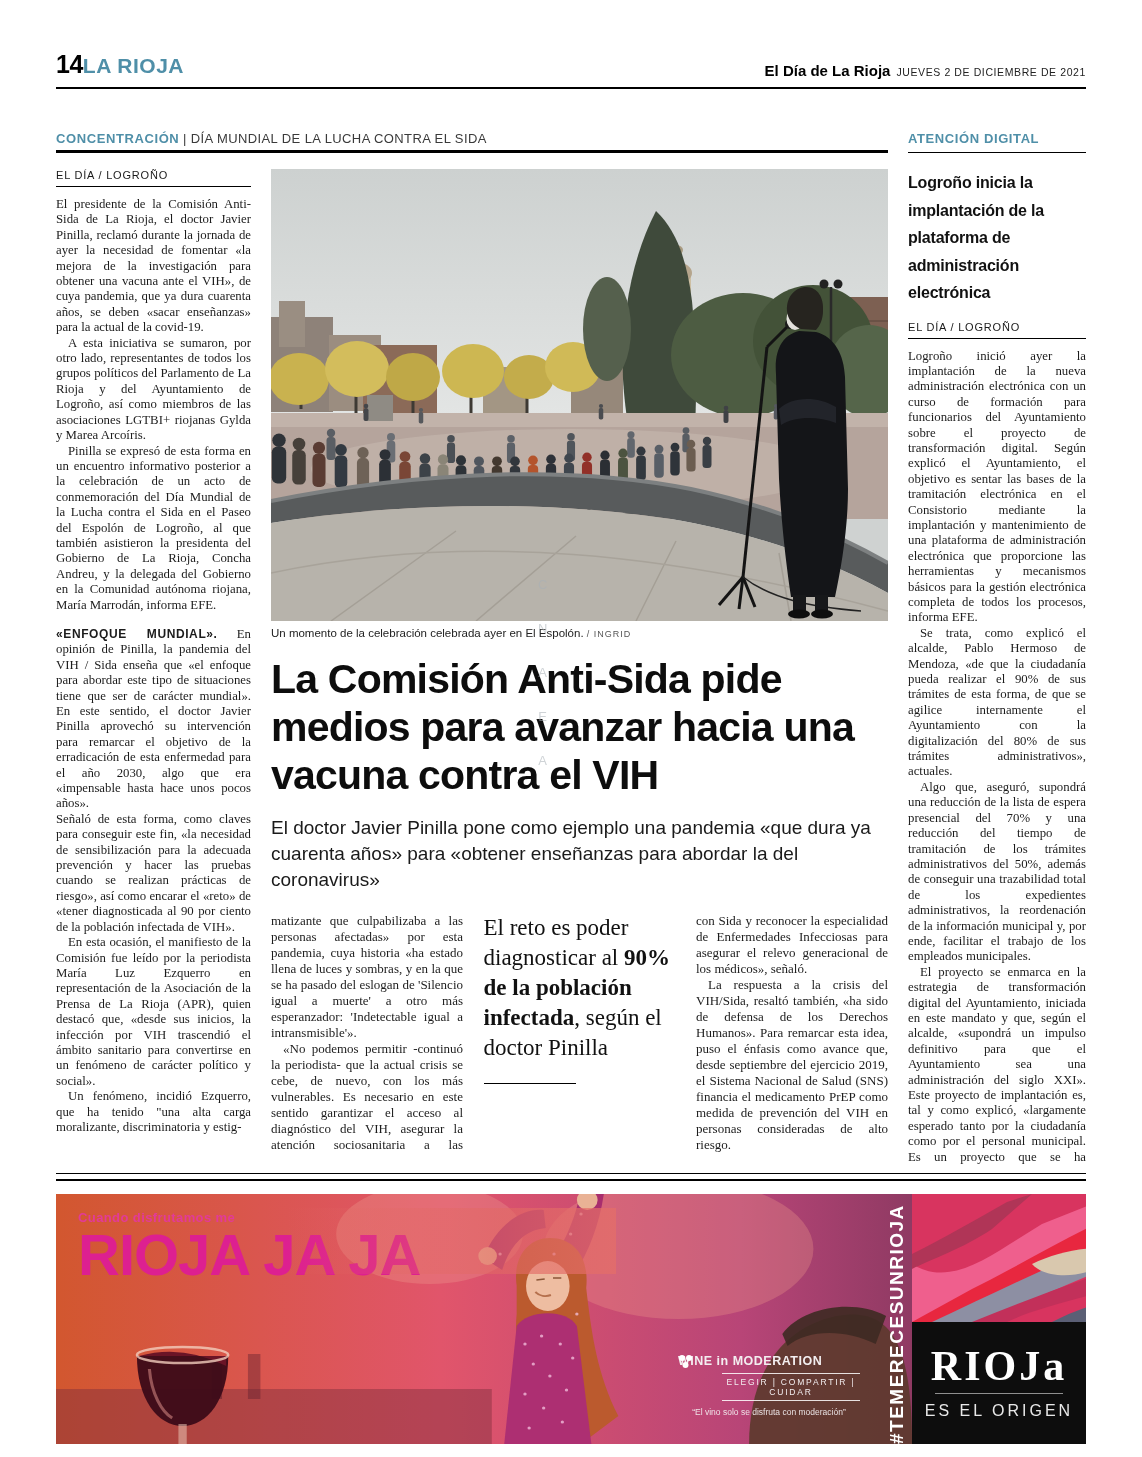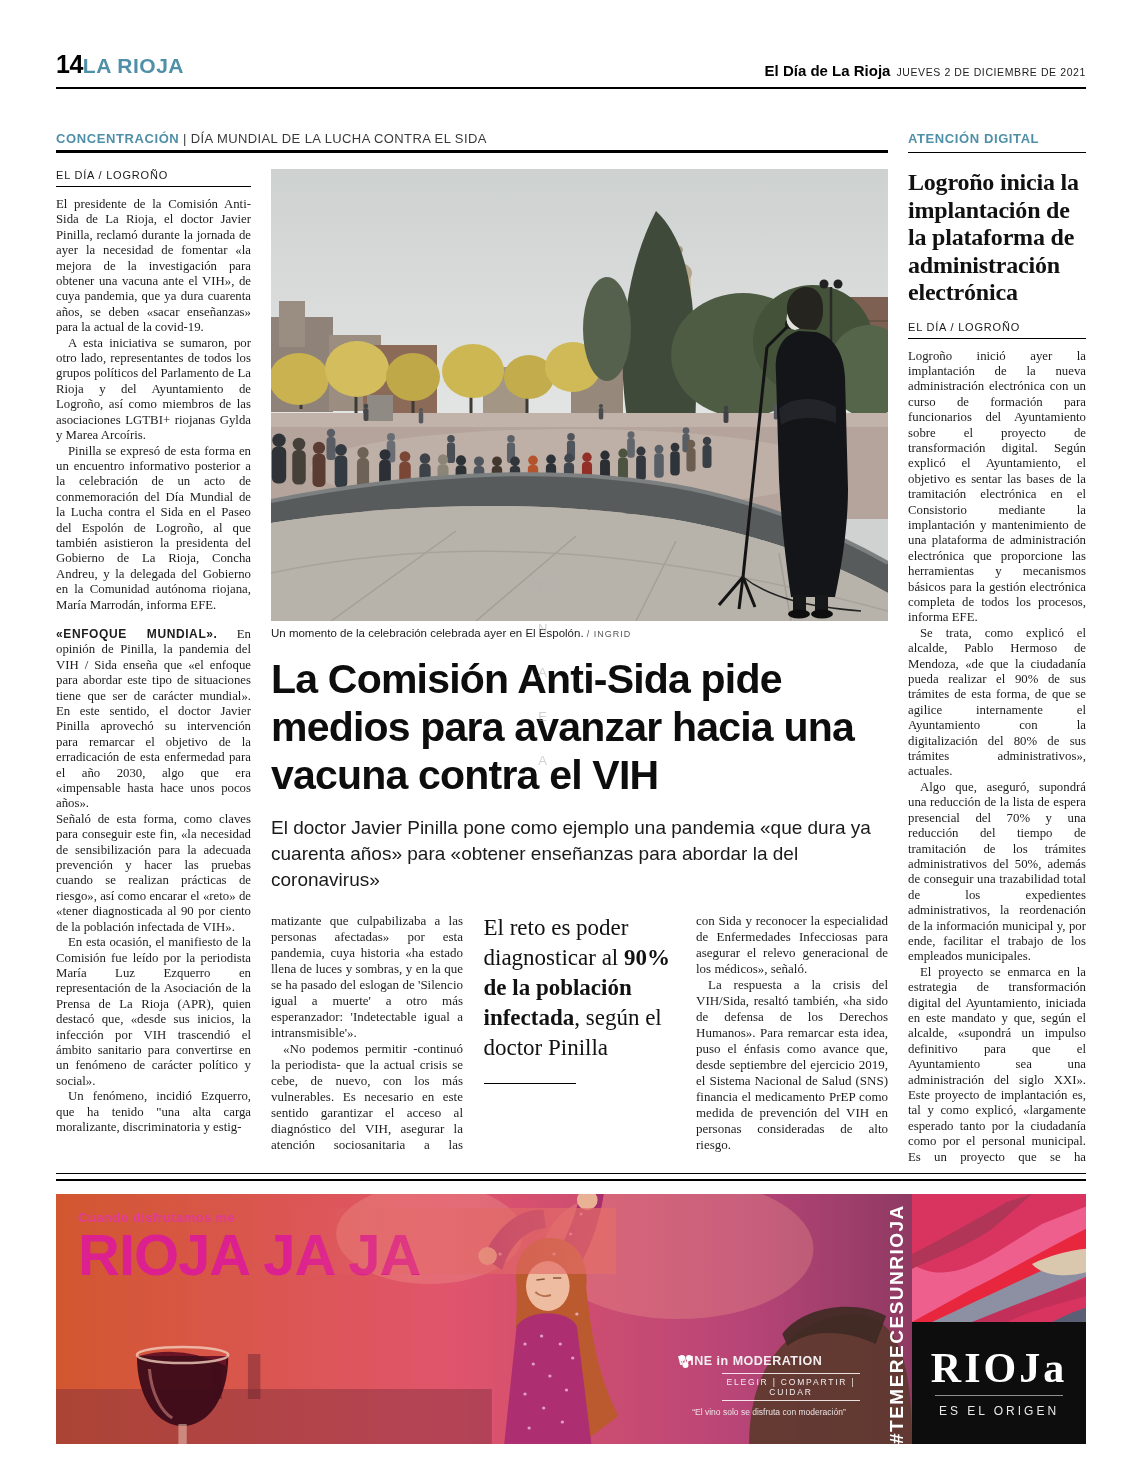--- a/index.html
+++ b/index.html
@@ -42,21 +42,21 @@
   .caption .credit { font-size:9px; letter-spacing:1px; color:#555; }
   .headline { margin-top:16px; font-family:"Liberation Sans", sans-serif; font-weight:bold; font-size:41px; line-height:48px; letter-spacing:-0.8px; color:#0d0d0d; }
   .subhead { margin-top:16px; font-family:"Liberation Sans", sans-serif; font-weight:normal; font-size:19px; line-height:26px; color:#1a1a1a; max-width:600px; }
   .inner-cols { display:grid; grid-template-columns:192px 192px 192px; column-gap:20.5px; margin-top:20px; }
   .inner-col { height:244px; overflow:hidden; font-size:13px; line-height:16px; }
   .pullquote { font-size:23px; line-height:30px; color:#111; text-align:left; font-family:"Liberation Serif", serif; }
   .pullquote b { font-weight:bold; }
   .pullquote-rule { width:92px; border-bottom:1.6px solid #000; margin-top:20px; }
 
   
-  .side-headline { font-family:Liberation Serif, serif; font-weight:bold; font-size:24px; line-height:27.5px; color:#111; margin-bottom:14px; letter-spacing:-0.2px; }
+  .side-headline { font-family:Liberation Sans, sans-serif; font-weight:bold; font-size:16px; line-height:27.5px; color:#111; margin-bottom:14px; letter-spacing:-0.2px; }
   .side-text { height:816px; overflow:hidden; }
 
   
   .watermark { position:absolute; left:482px; top:408px; display:flex; flex-direction:column; gap:29px; font-family:"Liberation Sans", sans-serif; font-size:13px; color:#a8b0b6; opacity:0.55; pointer-events:none; }
   .watermark span { text-align:center; }
 
   
   .double-rule { margin-top:8px; height:8px; border-top:1.5px solid #000; border-bottom:2.5px solid #000; }
   .ad { margin-top:13px; height:250px; display:flex; position:relative; }
   .ad-left { flex:1; position:relative; overflow:hidden; }
@@ -68,21 +68,21 @@
   .wim { position:absolute; right:52px; bottom:27px; width:182px; color:#f3eef0; font-family:"Liberation Sans", sans-serif; }
   .wim-top { display:flex; align-items:center; gap:6px; font-size:12.5px; font-weight:bold; letter-spacing:0.5px; }
   .wim-mid { margin-top:5px; border-top:1px solid rgba(255,255,255,.85); border-bottom:1px solid rgba(255,255,255,.85); padding:3px 0; font-size:8.5px; letter-spacing:1.8px; text-align:center;margin-left:44px; }
   .wim-note { margin-top:6px; font-size:8.5px; text-align:center; opacity:.92; }
   .ad-hashtag { position:absolute; right:4px; top:0; bottom:0; display:flex; align-items:center; writing-mode:vertical-rl; transform:rotate(180deg); font-family:"Liberation Sans", sans-serif; font-weight:bold; font-size:19px; letter-spacing:1.5px; color:#fff; }
   .ad-right { width:174px; display:flex; flex-direction:column; }
   .ad-art { height:128px; overflow:hidden; }
   .ad-black { flex:1; background:#0d0d0d; display:flex; flex-direction:column; align-items:center; justify-content:center; }
   .ad-brand { font-family:"Liberation Serif", serif; font-weight:bold; font-size:42px; letter-spacing:3px; color:#fff; line-height:40px; }
   .ad-brand-rule { width:128px; border-bottom:1.5px solid #8f8f8f; margin:7px 0 8px 0; }
-  .ad-brand-sub { font-family:"Liberation Sans", sans-serif; font-size:12px; letter-spacing:3px; color:#e8e8e8; }
+  .ad-brand-sub { font-family:"Liberation Sans", sans-serif; font-size:16px; letter-spacing:3px; color:#e8e8e8; }
 </style>
 </head>
 <body>
 
 <div class="page">
 
   <div class="hdr">
     <div class="hdr-left">
       <span class="hdr-pagenum">14</span><span class="hdr-section">LA RIOJA</span>
     </div>

